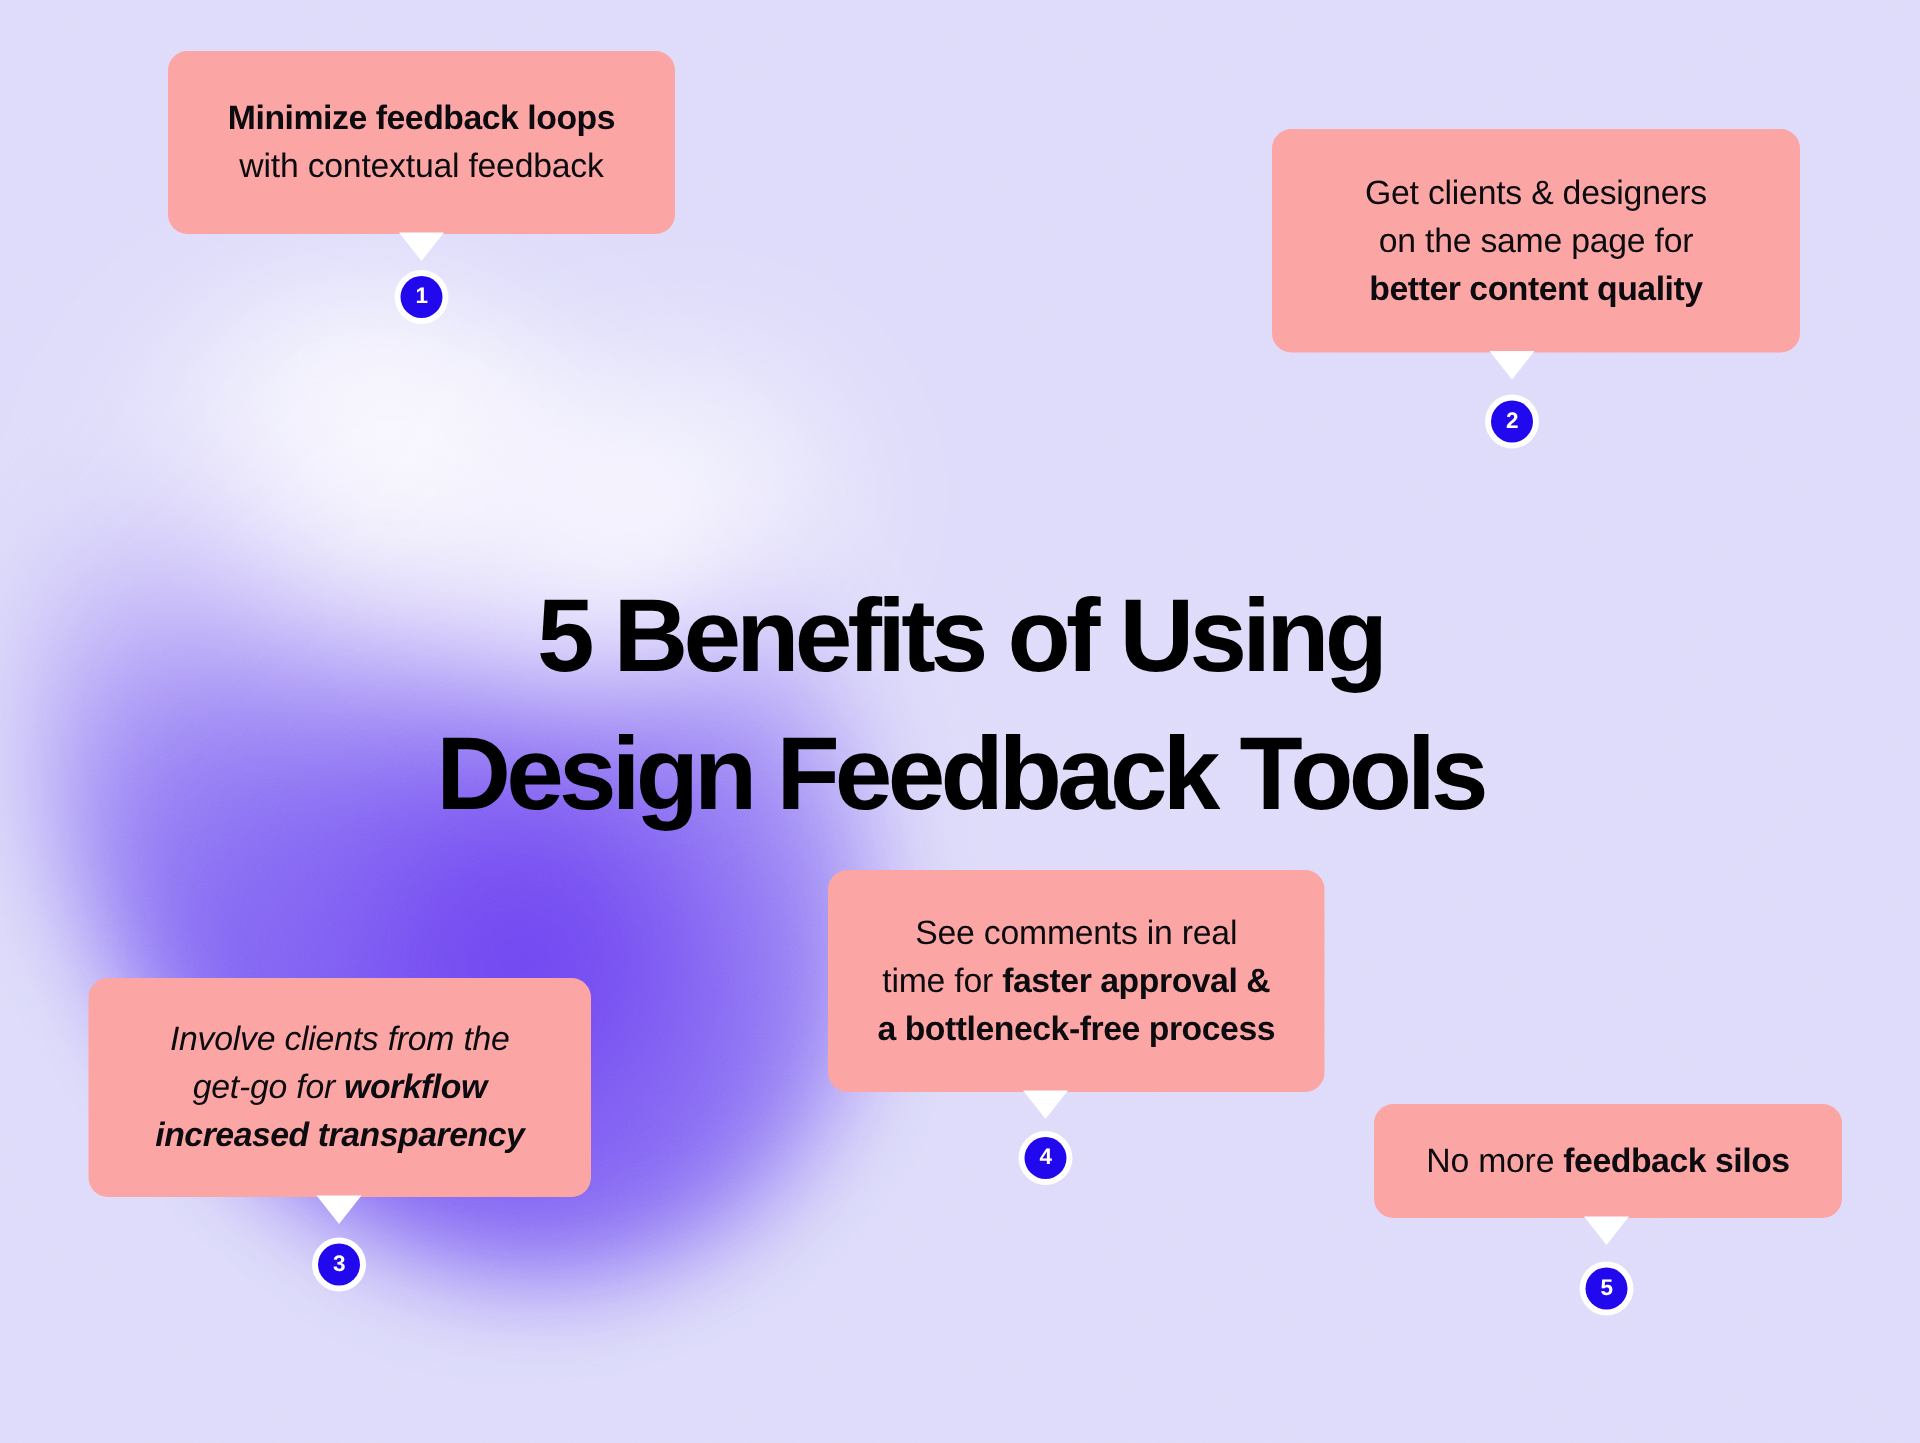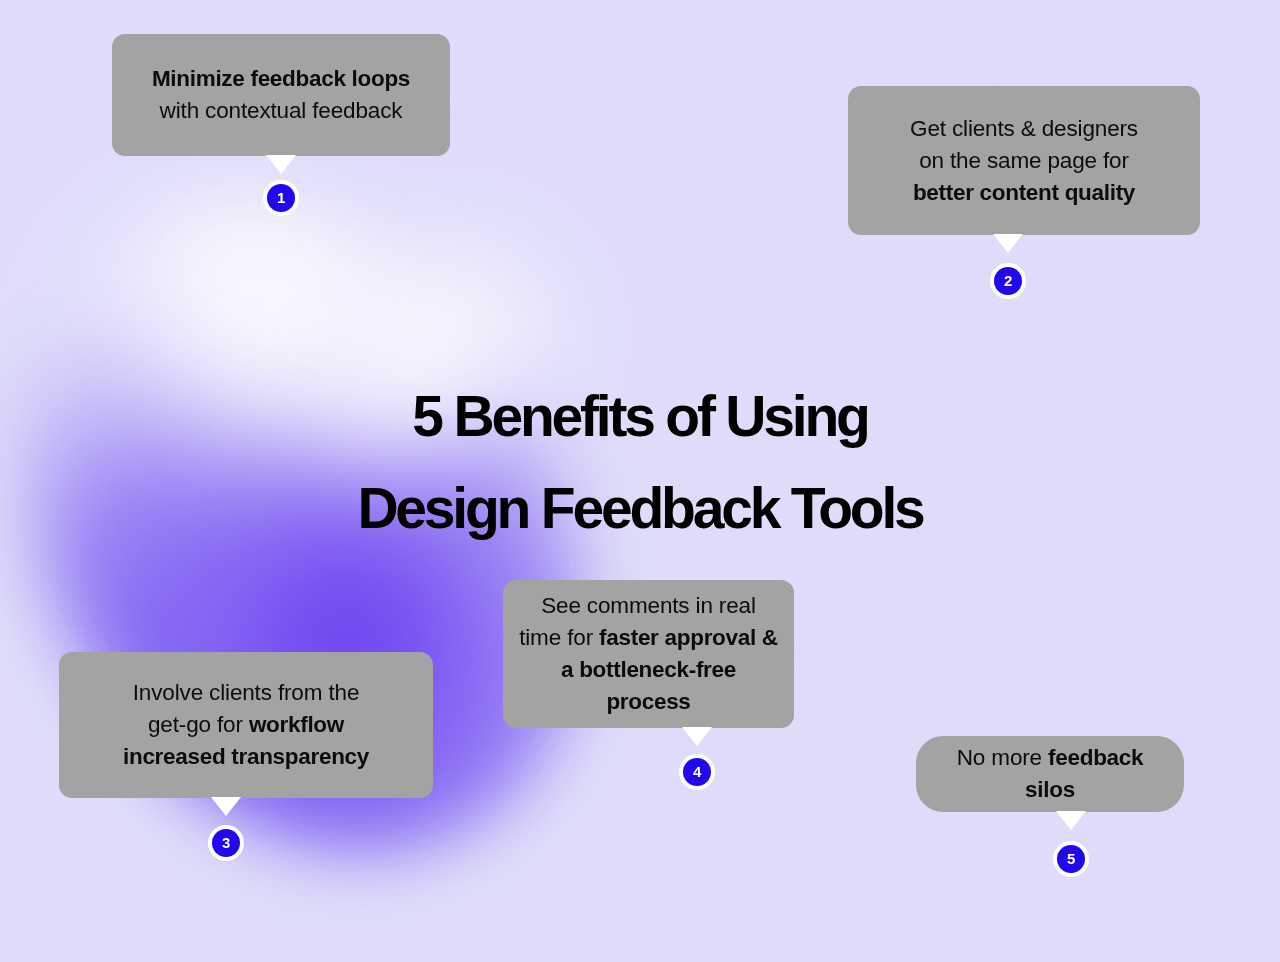--- a/index.html
+++ b/index.html
@@ -82,32 +82,32 @@
   
   .title {
     position: absolute;
     left: 0;
     top: 332px;
     width: 1280px;
     text-align: center;
     color: #000000;
     font-family: "Liberation Sans", sans-serif;
     font-weight: 700;
-    font-size: 57px;
+    font-size: 69px;
     line-height: 92px;
     letter-spacing: -3.2px;
     white-space: pre-line;
     z-index: 5;
   }
 
   
   .callout {
     position: absolute;
     box-sizing: border-box;
-    background: #a3a3a3;
+    background: #fca5a5;
     border-radius: 13px;
     z-index: 6;
     display: flex;
     align-items: center;
     justify-content: center;
   }
   .callout-text {
     font-family: "Liberation Sans", sans-serif;
     font-weight: 400;
     font-size: 22.5px;
@@ -161,29 +161,29 @@
 
   
   #callout-1 { left: 112px;  top: 34px;  width: 338px; height: 122px; }
   #tail-1    { left: 266px;  top: 155px; }
   #badge-1   { left: 263px;  top: 180px; }
 
   #callout-2 { left: 848px;  top: 86px;  width: 352px; height: 149px; }
   #tail-2    { left: 993px;  top: 234px; }
   #badge-2   { left: 990px;  top: 263px; }
 
-  #callout-3 { left: 59px;   top: 652px; width: 374px; height: 146px; }
+  #callout-3 { left: 59px;   top: 652px; width: 335px; height: 146px; font-style: italic; }
   #tail-3    { left: 211px;  top: 797px; }
   #badge-3   { left: 208px;  top: 825px; }
 
-  #callout-4 { left: 503px;  top: 580px; width: 291px; height: 148px; }
+  #callout-4 { left: 552px;  top: 580px; width: 331px; height: 148px; }
   #tail-4    { left: 682px;  top: 727px; }
   #badge-4   { left: 679px;  top: 754px; }
 
-  #callout-5 { left: 916px;  top: 736px; width: 268px; height: 76px; border-radius: 27px; }
+  #callout-5 { left: 916px;  top: 736px; width: 312px; height: 76px; }
   #tail-5    { left: 1056px; top: 811px; }
   #badge-5   { left: 1053px; top: 841px; }
 </style>
 </head>
 <body>
 
 <div id="canvas">
 
   <div class="blob-wrap">
     <div class="blob"></div>

